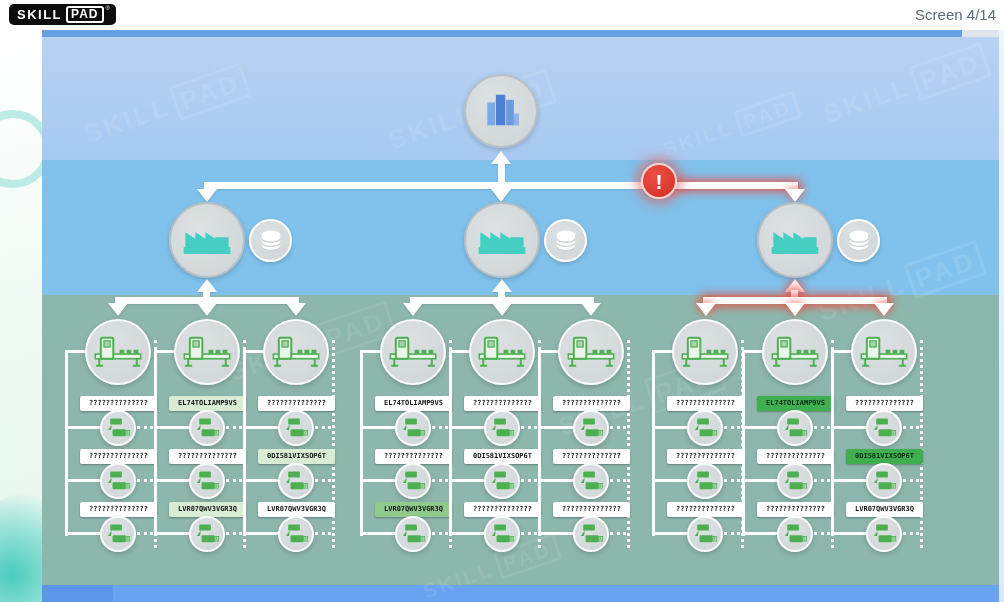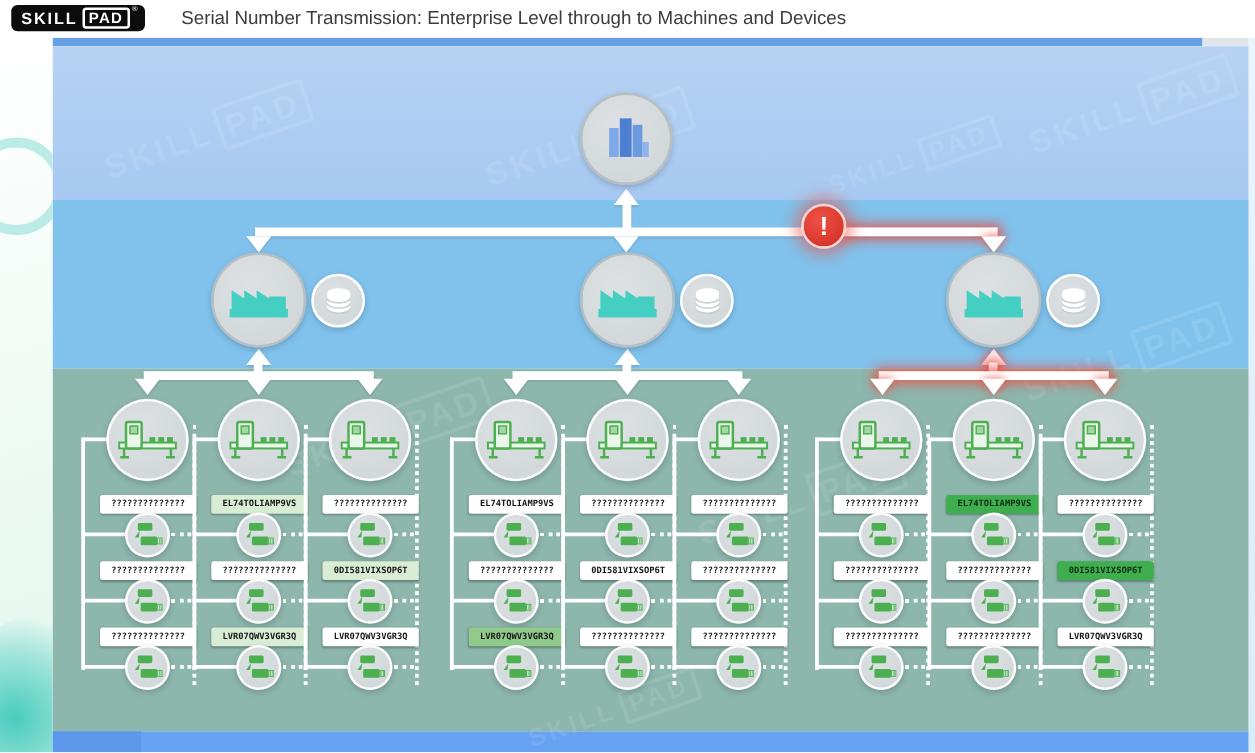--- a/index.html
+++ b/index.html
@@ -145,21 +145,21 @@
     <div class="swirl"></div>
   </div>
   <div class="rmargin"></div>
 
   <div class="header">
     <div class="logo">
       <span class="l1">SKILL</span>
       <span class="l2">PAD</span>
       <span class="reg">®</span>
     </div>
-    <div class="htitle">Serial Number Transmission: Enterprise Level through to Machines and Devices</div>
+    <div class="hscreen">Screen 4/14</div>
   </div>
 
   <div class="circ" style="left:464px;top:74px;width:74px;height:74px;z-index:4">
     <svg width="48" height="48">
         <use href="#ic-enterprise"></use>
       </svg>
   </div>
   <div class="tri-u" style="left:491px;top:151px;z-index:2"></div>
   <div class="vline" style="left:498px;top:162px;width:7px;height:24px;z-index:2"></div>
   <div class="hline" style="left:204px;top:182px;width:594px;height:7px;z-index:2"></div>

